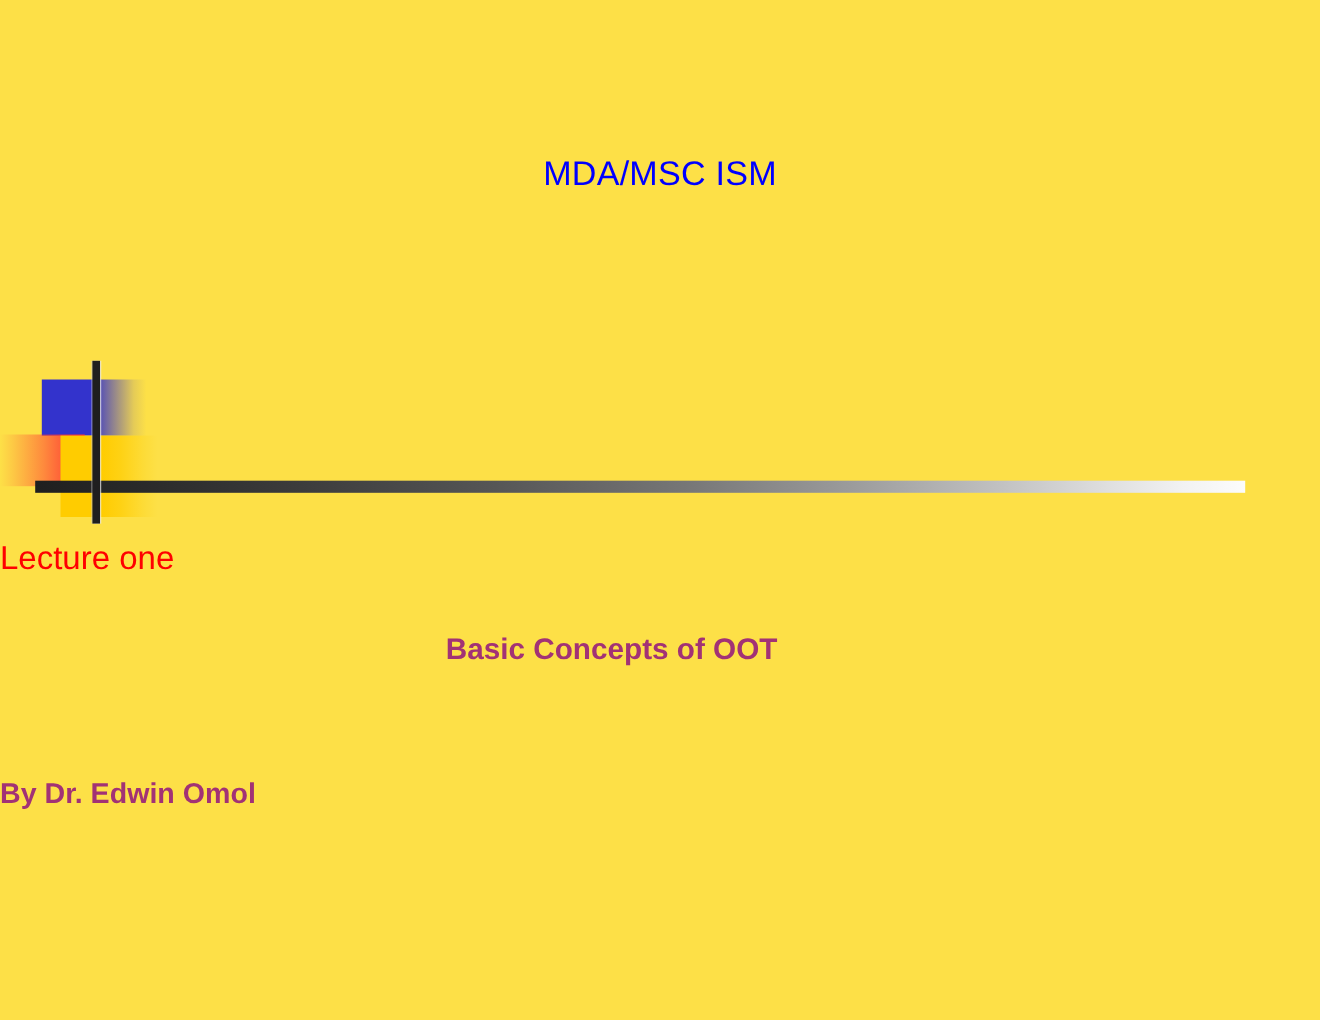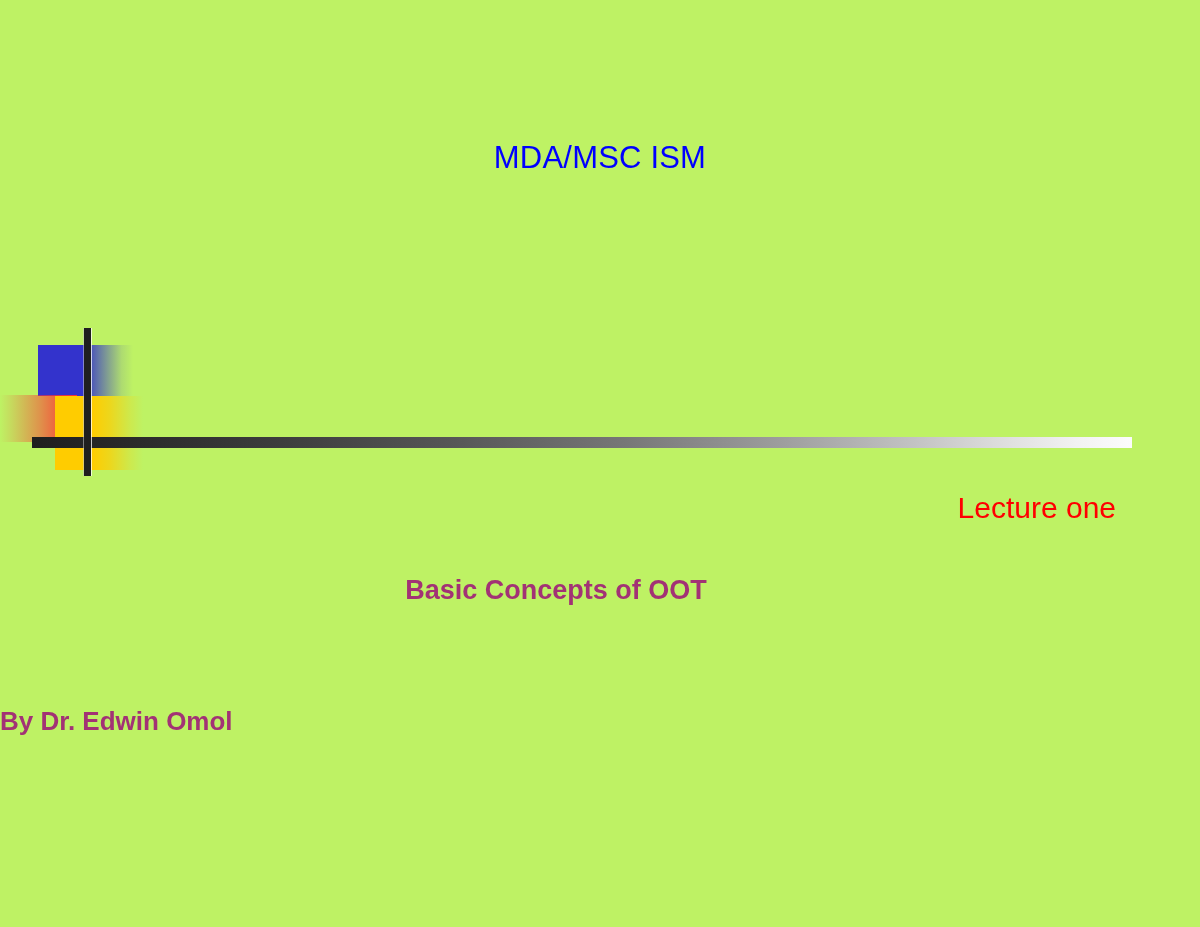--- a/index.html
+++ b/index.html
@@ -8,21 +8,21 @@
     background: #ffffff;
   }
   body {
     font-family: "Liberation Sans", sans-serif;
   }
 
   #slide {
     position: relative;
     width: 1200px;
     height: 927px;
-    background: #bef264;
+    background: #fde047;
     overflow: hidden;
   }
 
   
   #decor {
     position: absolute;
     left: 0;
     top: 310px;
     width: 1200px;
     height: 180px;
@@ -113,24 +113,24 @@
     text-align: center;
     color: #0000ff;
     font-size: 31px;
     font-weight: 400;
     letter-spacing: 0.2px;
     line-height: 1.15;
   }
 
   #lecture-line {
     position: absolute;
-    left: 12px;
+    left: 0;
     top: 490px;
     width: 1104px;
-    text-align: right;
+    text-align: left;
     color: #ff0000;
     font-size: 30px;
     font-weight: 400;
     line-height: 1.2;
   }
 
   #subtitle {
     position: absolute;
     left: 0;
     top: 574px;

